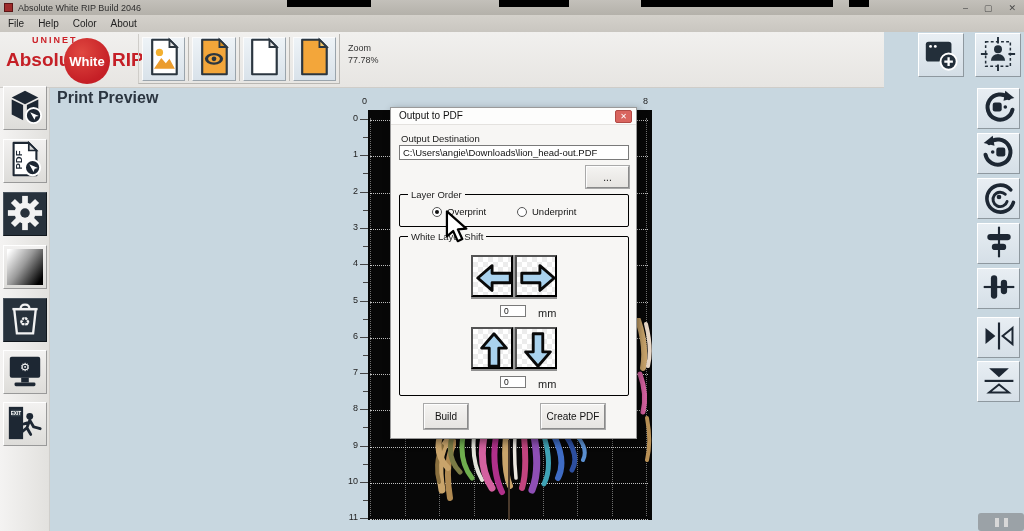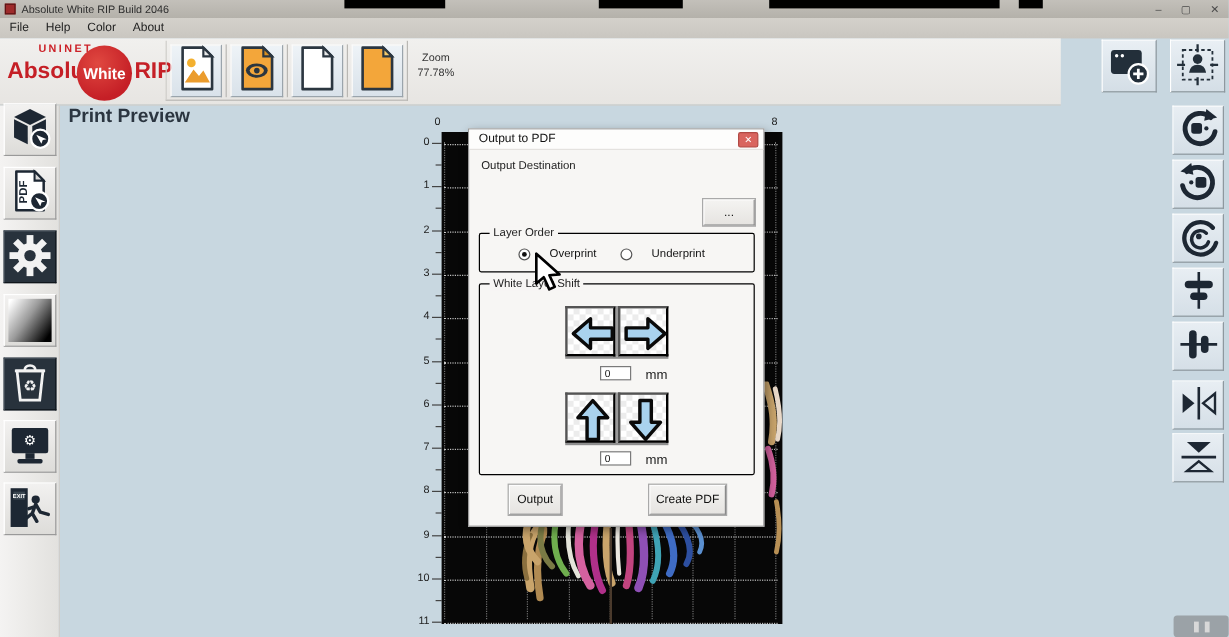--- a/index.html
+++ b/index.html
@@ -11,21 +11,21 @@
   .titlebar { position:absolute; left:0; top:0; width:1024px; height:15px;
     background:linear-gradient(#c3c0ba,#b4b1aa); display:flex; align-items:center; font-size:9px; color:#2e2e2e; }
   .appicon { width:9px; height:9px; background:#9e2b2b; border:1px solid #5c1515; margin:0 5px 0 4px; }
   .wincontrols { position:absolute; right:8px; top:0; height:15px; display:flex; gap:16px; align-items:center;
     font-size:9px; color:#4a4a4a; }
   .menubar { position:absolute; left:0; top:15px; width:1024px; height:17px;
     background:linear-gradient(#d4d1cb,#c9c6c0); display:flex; align-items:center; gap:14px;
     padding-left:8px; font-size:10px; color:#222; }
   .menubar span { cursor:default; }
   .header { position:absolute; left:0; top:32px; width:884px; height:56px;
-    background:linear-gradient(#f1f0ee,#e7e5e2); border-bottom:1px solid #cfcdc9;text-align:center; }
+    background:linear-gradient(#f1f0ee,#e7e5e2); border-bottom:1px solid #cfcdc9; }
   .artifact { position:absolute; top:0; height:7px; background:#000; z-index:300; }
 
   
   .logo { position:absolute; left:6px; top:1px; width:150px; height:54px; }
   .logo .uninet { position:absolute; left:26px; top:2px; font-size:9px; font-weight:bold; letter-spacing:2px; color:#cc2229; }
   .logo .circle { position:absolute; left:58px; top:5px; width:46px; height:46px; border-radius:50%;
     background:radial-gradient(circle at 38% 32%, #e04840, #c51f26 70%); display:flex; align-items:center; justify-content:center; }
   .logo .white { color:#fff; font-weight:bold; font-size:13px; }
   .logo .absolute { position:absolute; left:0px; top:16px; font-size:19px; font-weight:bold; color:#c51f26; }
   .logo .rip { position:absolute; left:106px; top:16px; font-size:19px; font-weight:bold; color:#c51f26; }
@@ -71,21 +71,21 @@
   .dlg-close { position:absolute; right:4px; top:2px; width:17px; height:13px; background:#d9655f;
     border:1px solid #b14a45; border-radius:2px; color:#fff; font-size:8px; line-height:11px; text-align:center; cursor:pointer; }
   .dlg-label { position:absolute; font-size:9.5px; color:#222; }
   .dlg-input { position:absolute; height:15px; border:1px solid #7a7a7a; background:#fff; font-size:9.5px;
     font-family:"Liberation Sans",sans-serif; padding:0 3px; color:#111; }
   .dlg-btn { position:absolute; background:linear-gradient(#f4f3f1,#e6e4e1); border:1px solid;
     border-color:#fdfdfd #8a8a8a #8a8a8a #fdfdfd; outline:1px solid #a9a9a9; font-size:10px; color:#111;
     display:flex; align-items:center; justify-content:center; cursor:pointer; font-family:"Liberation Sans",sans-serif; }
   .groupbox { position:absolute; border:1px solid #000000; border-radius:2px; }
   .legend { position:absolute; top:-6px; left:8px; background:#f7f6f4; padding:0 3px; font-size:9.5px; color:#222; }
-  .radiorow { position:absolute; display:flex; align-items:center; gap:16px; font-size:9.5px; color:#111; cursor:pointer; }
+  .radiorow { position:absolute; display:flex; align-items:center; gap:5px; font-size:9.5px; color:#111; cursor:pointer; }
   .radio { width:10px; height:10px; border-radius:50%; border:1px solid #555; background:#fff; position:relative; }
   .radio.sel::after { content:""; position:absolute; left:2px; top:2px; width:4px; height:4px; border-radius:50%; background:#111; }
   .arrowpair { position:absolute; width:86px; height:44px; display:flex; border-bottom:2px solid #8f8f8f; }
   .arrowbtn { width:42px; height:42px; cursor:pointer;
     background:conic-gradient(#ececec 25%, #ffffff 0 50%, #ececec 0 75%, #ffffff 0) 0 0 / 10px 10px; }
   .pairsep { width:2px; background:#9a9a9a; }
   .mmlbl { position:absolute; font-size:11px; color:#222; }
 
   .pauseovl { position:absolute; left:978px; top:513px; width:46px; height:18px; background:rgba(110,110,110,0.5);
     border-radius:3px; z-index:200; display:flex; align-items:center; justify-content:center; gap:5px; }
@@ -444,20 +444,21 @@
     <div class="abs" style="left:140px;top:330px;width:2px;height:80px;background:#4a3a2c;"></div>
   </div>
 
   <div class="dialog">
     <div class="dlg-title">
       <span>Output to PDF</span>
       <span class="dlg-close">✕</span>
     </div>
 
     <span class="dlg-label" style="left:10px;top:25px;">Output Destination</span>
+    <input class="dlg-input" style="left: 8px; top: 37px; width: 230px;" value="C:\Users\angie\Downloads\lion_head-out.PDF">
     <button class="dlg-btn" style="left:195px;top:58px;width:43px;height:22px;">...</button>
 
     <div class="groupbox" style="left:8px;top:86px;width:230px;height:33px;">
       <span class="legend">Layer Order</span>
       <label class="radiorow" style="left:32px;top:11px;">
         <span class="radio sel"></span>
         <span>Overprint</span>
       </label>
       <label class="radiorow" style="left:117px;top:11px;">
         <span class="radio"></span>
@@ -494,21 +495,21 @@
         <button class="arrowbtn">
           <svg width="42" height="42" viewBox="0 0 44 44">
               <path d="M17,5 V24 H9 L22,39 L35,24 H27 V5 Z" fill="#a9d2ee" stroke="#0a0a0a" stroke-width="3" stroke-linejoin="round"></path>
             </svg>
         </button>
       </div>
       <input class="dlg-input" style="left: 100px; top: 139px; width: 26px; height: 12px; font-size: 8.5px;" value="0">
       <span class="mmlbl" style="left:138px;top:141px;">mm</span>
     </div>
 
-    <button class="dlg-btn" style="left:33px;top:296px;width:44px;height:25px;">Output</button>
+    <button class="dlg-btn" style="left:33px;top:296px;width:44px;height:25px;">Build</button>
     <button class="dlg-btn" style="left:150px;top:296px;width:64px;height:25px;">Create PDF</button>
   </div>
 
   <svg class="abs" style="left:444px;top:210px;z-index:120;" width="28" height="36" viewBox="0 0 19 26">
     <path d="M1.5,1 L1.5,19 L6,15.2 L9.3,22.5 L12.6,21 L9.4,14 L15.5,13.5 Z" fill="#fff" stroke="#000" stroke-width="1.6" stroke-linejoin="round"></path>
   </svg>
 
   <div class="pauseovl">
     <i></i>
     <i></i>

